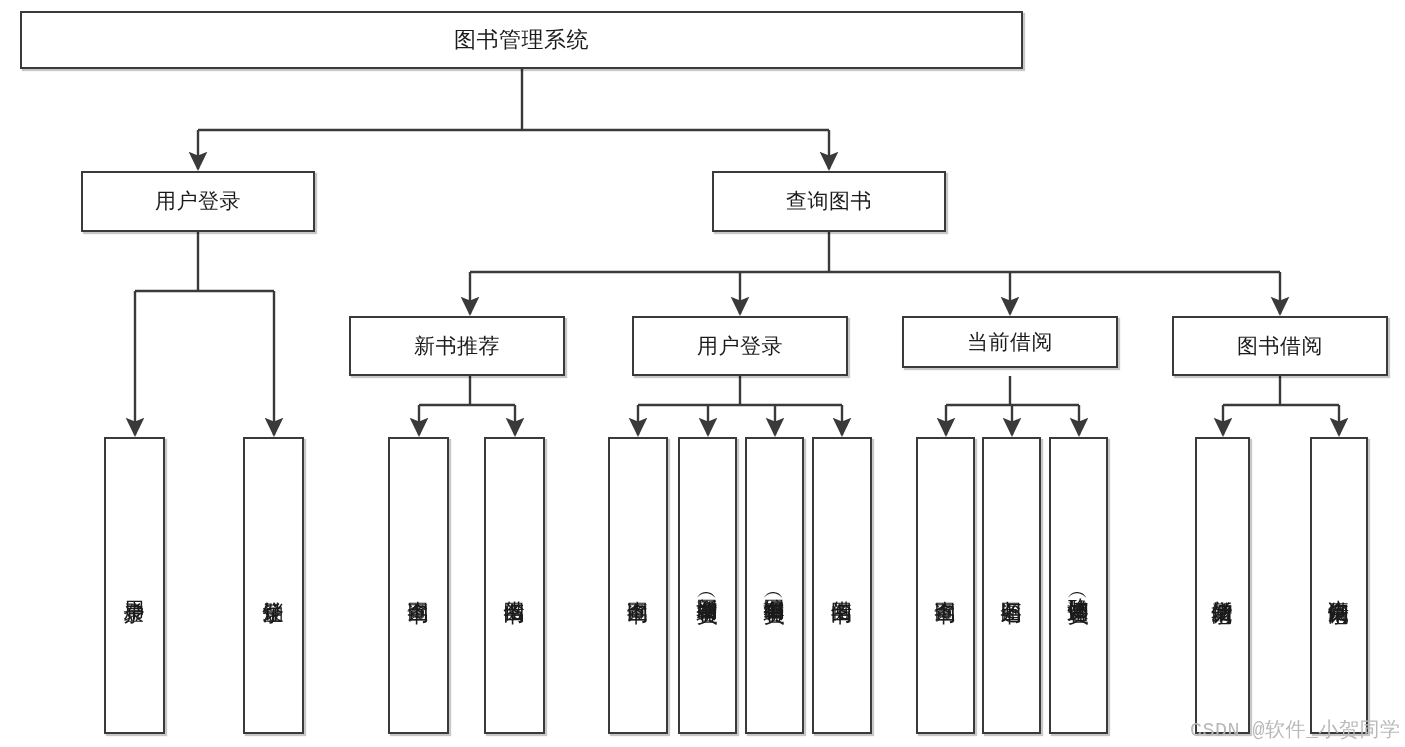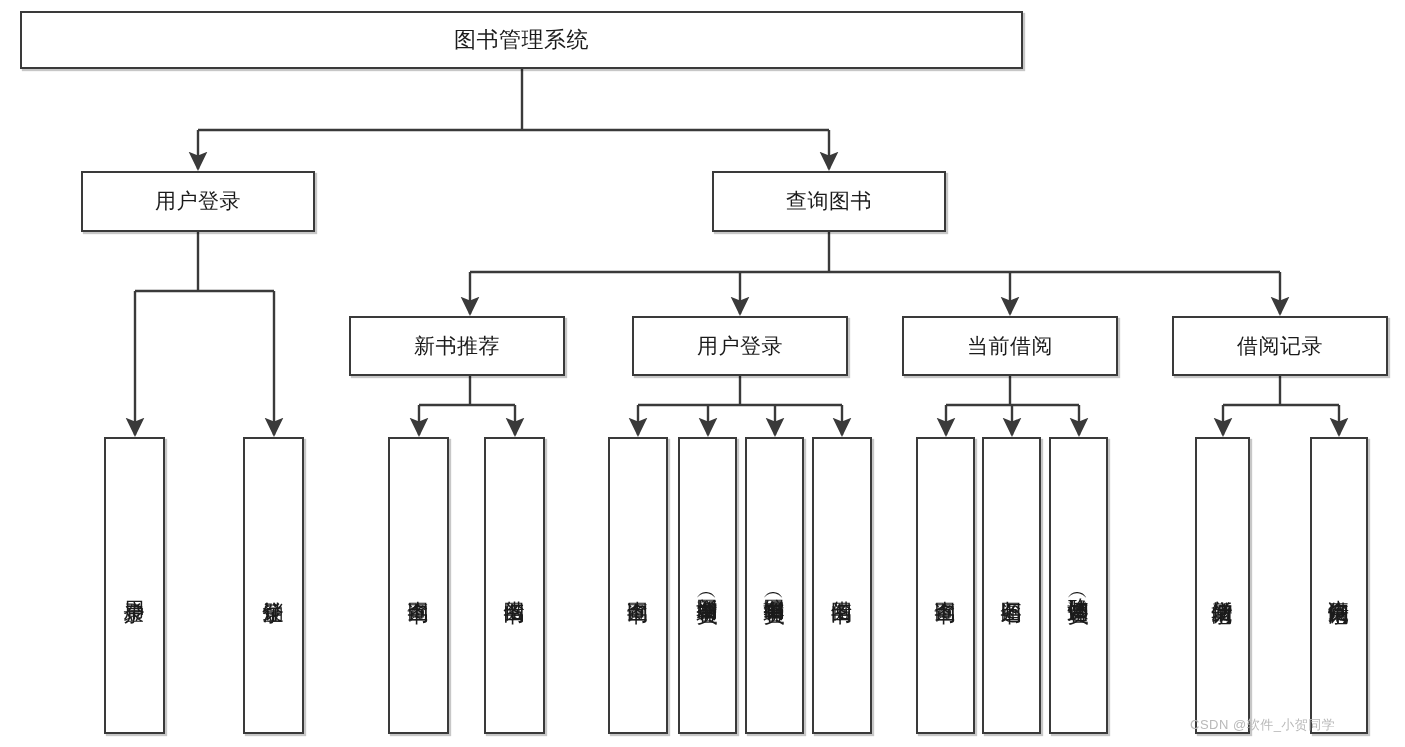--- a/index.html
+++ b/index.html
@@ -48,24 +48,25 @@
     text-orientation: upright;
     font-size: 21px;
     letter-spacing: 1px;
     line-height: 1.0;
     white-space: normal;
   }
   .node.root .node-label { font-size: 22px; }
   .watermark {
     position: absolute;
     color: #b9b9b9;
-    font-size: 13px;
+    font-size: 20px;
     letter-spacing: 0.5px;
     white-space: nowrap;
     user-select: none;
+    font-family: Liberation Mono, monospace;
   }
 </style>
 </head>
 <body>
 
 <div id="diagram-root">
 
   <svg id="edge-layer" viewBox="0 0 1405 747" xmlns="http://www.w3.org/2000/svg">
     <defs>
       <marker id="arrow" markerWidth="9" markerHeight="9" refX="7.2" refY="4.5" orient="auto" markerUnits="strokeWidth">
@@ -118,25 +119,25 @@
       </div>
       <div class="node" style="left: 712px; top: 171px; width: 234px; height: 61px;">
         <span class="node-label">查询图书</span>
       </div>
       <div class="node" style="left: 349px; top: 316px; width: 216px; height: 60px;">
         <span class="node-label">新书推荐</span>
       </div>
       <div class="node" style="left: 632px; top: 316px; width: 216px; height: 60px;">
         <span class="node-label">用户登录</span>
       </div>
-      <div class="node" style="left: 902px; top: 316px; width: 216px; height: 60px;">
+      <div class="node" style="left: 902px; top: 316px; width: 216px; height: 52px;">
         <span class="node-label">当前借阅</span>
       </div>
       <div class="node" style="left: 1172px; top: 316px; width: 216px; height: 60px;">
-        <span class="node-label">借阅记录</span>
+        <span class="node-label">图书借阅</span>
       </div>
       <div class="node vertical" style="left: 104px; top: 437px; width: 61px; height: 297px;">
         <span class="node-label">用户登录</span>
       </div>
       <div class="node vertical" style="left: 243px; top: 437px; width: 61px; height: 297px;">
         <span class="node-label">注销登录</span>
       </div>
       <div class="node vertical" style="left: 388px; top: 437px; width: 61px; height: 297px;">
         <span class="node-label">查询图书</span>
       </div>

